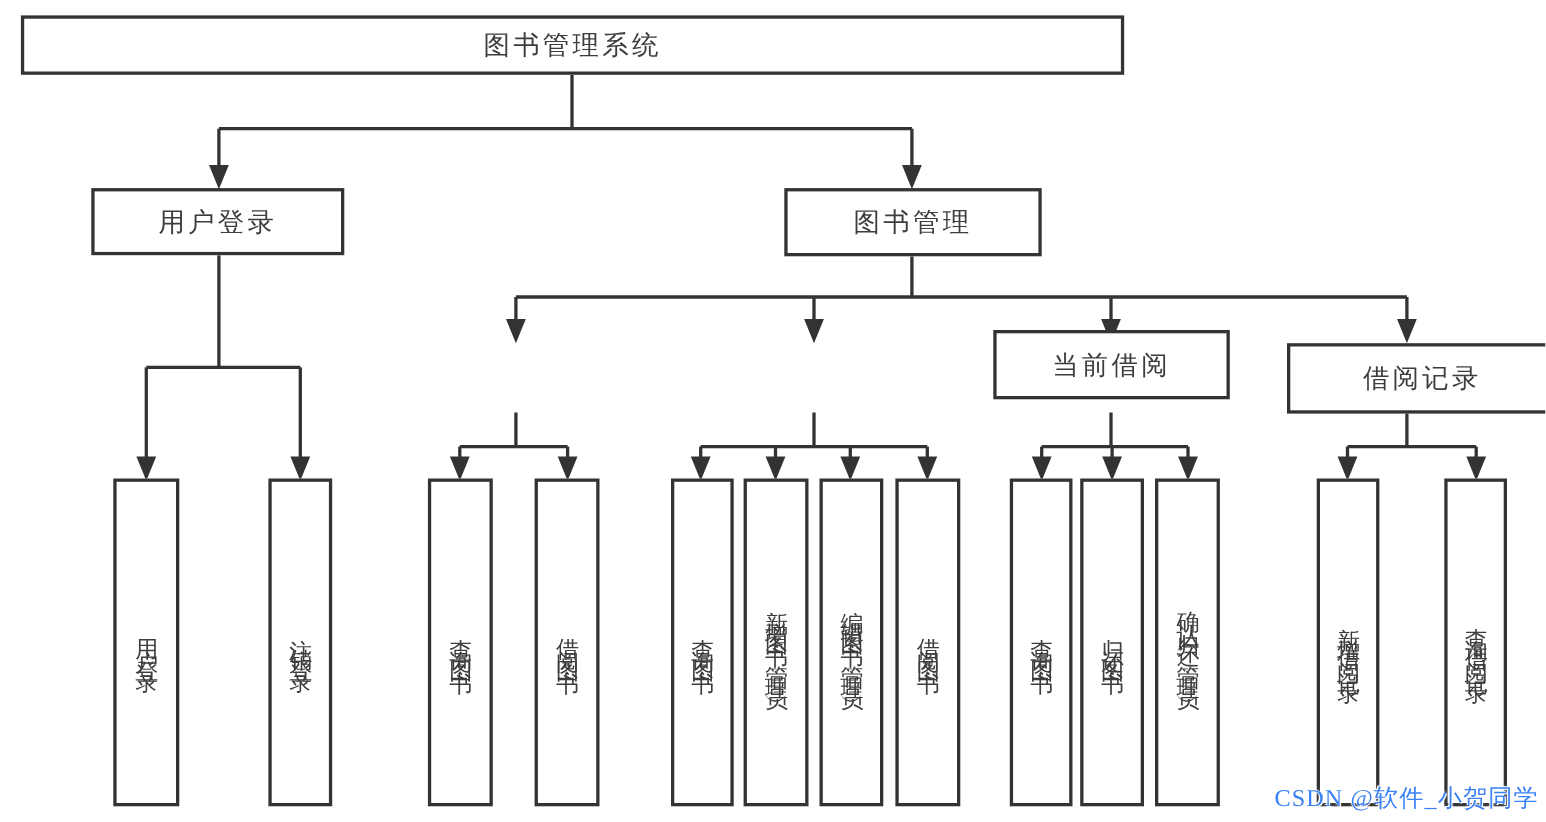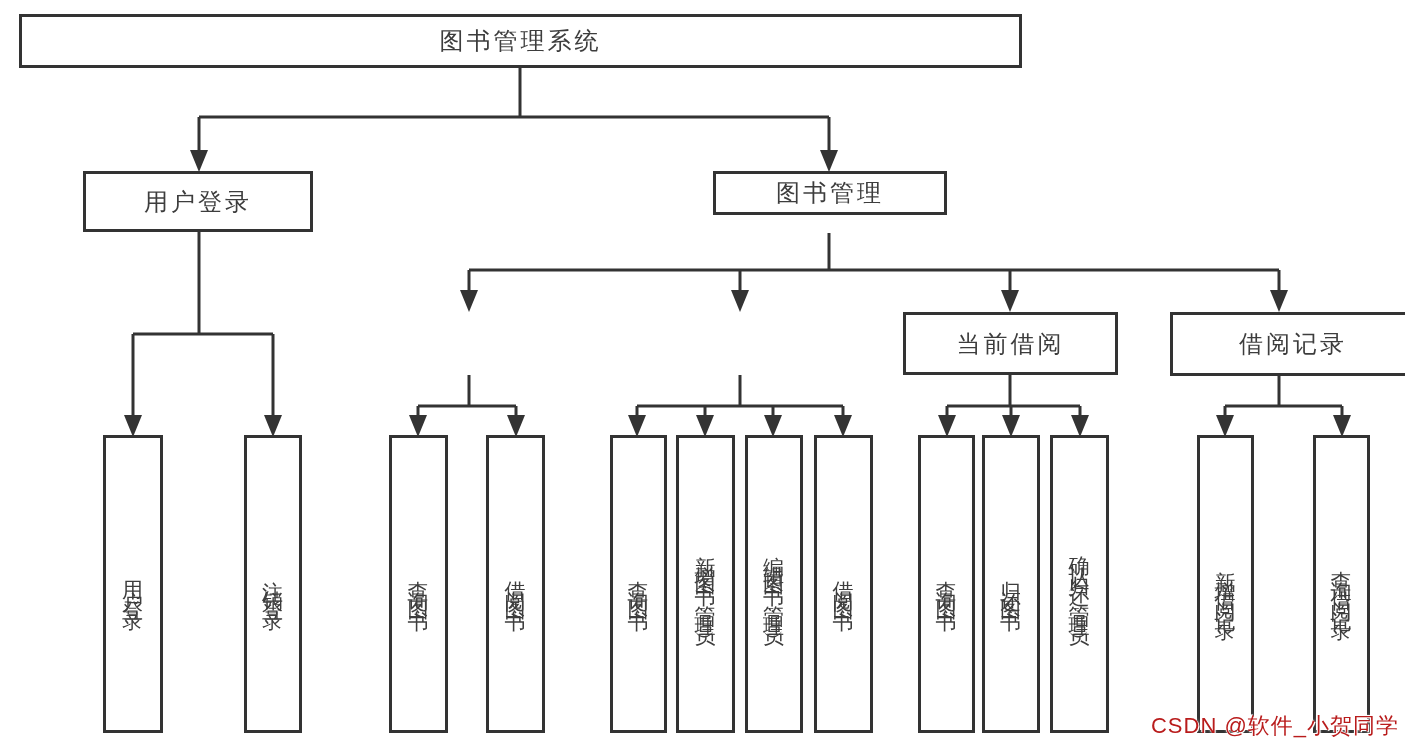--- a/index.html
+++ b/index.html
@@ -16,23 +16,24 @@
   }
   .vbox{
     position:absolute;background:#ffffff;border:3px solid #333333;
     box-sizing:border-box;display:flex;align-items:center;justify-content:center;
   }
   .vlabel{
     writing-mode:vertical-rl;text-orientation:mixed;
     font-size:21px;line-height:1;letter-spacing:10px;
   }
   .watermark{
-    position:absolute;top:711px;right:6px;font-size:22px;color:#b91c1c;
+    position:absolute;top:711px;right:6px;font-size:22px;color:#3b82f6;
     letter-spacing:1px;white-space:nowrap;
     text-shadow:1px 1px 0 #ffffff,-1px -1px 0 #ffffff,0 0 3px #ffffff;
+    font-family:Liberation Serif, serif;
   }
 </style>
 </head>
 <body>
 
 <div class="stage">
 
   <svg class="connectors" width="1405" height="747" viewBox="0 0 1405 747">
     <g stroke="#333333" stroke-width="3" fill="none">
 
@@ -99,25 +100,25 @@
     </g>
   </svg>
 
   <div class="hbox" style="left:19px;top:14px;width:1003px;height:54px">
     <span>图书管理系统</span>
   </div>
 
   <div class="hbox" style="left:83px;top:171px;width:230px;height:61px">
     <span>用户登录</span>
   </div>
-  <div class="hbox" style="left:713px;top:171px;width:234px;height:44px">
+  <div class="hbox" style="left:713px;top:171px;width:234px;height:62px">
     <span>图书管理</span>
   </div>
 
-  <div class="hbox" style="left:903px;top:312px;width:215px;height:63px">
+  <div class="hbox" style="left:903px;top:300px;width:215px;height:63px">
     <span>当前借阅</span>
   </div>
   <div class="hbox" style="left:1170px;top:312px;width:246px;height:64px">
     <span>借阅记录</span>
   </div>
 
   <div class="vbox" style="left:103px;top:435px;width:60px;height:298px">
     <span class="vlabel">用户登录</span>
   </div>
   <div class="vbox" style="left:244px;top:435px;width:58px;height:298px">

